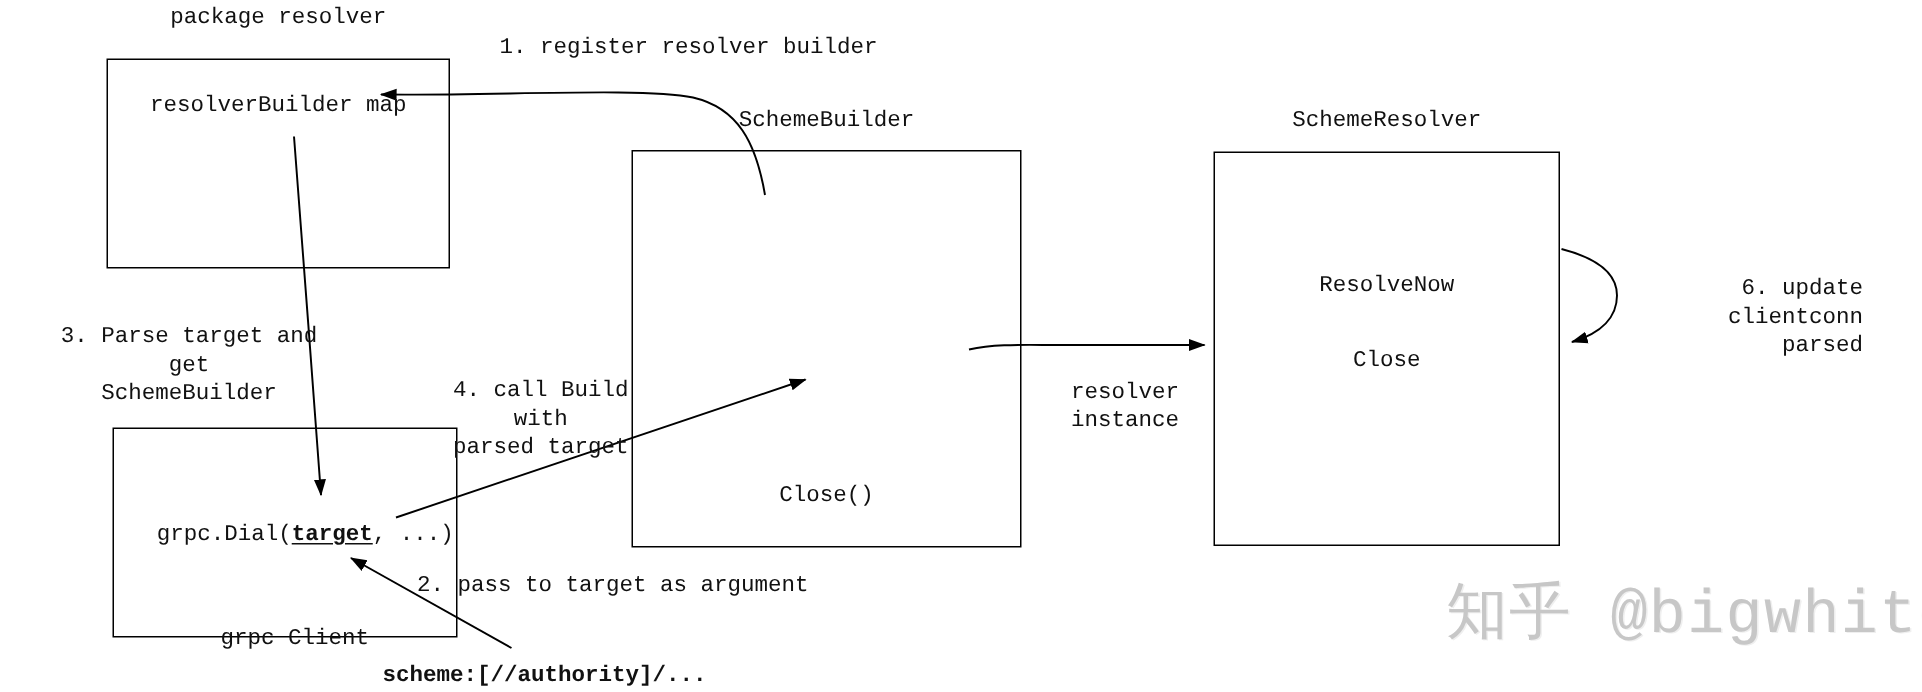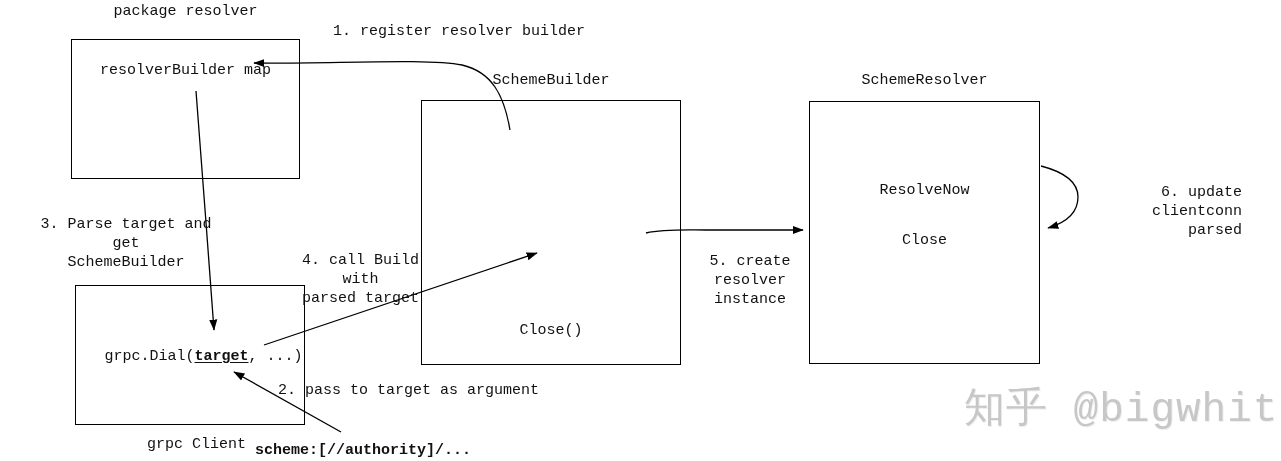--- a/index.html
+++ b/index.html
@@ -85,37 +85,36 @@
   <div class="lbl-c" style="left:421px; top:321px; width:260px;">Close()</div>
 
   <div class="lbl-c" style="left:809px; top:71px; width:231px;">SchemeResolver</div>
   <div class="lbl-c" style="left:809px; top:181px; width:231px;">ResolveNow</div>
   <div class="lbl-c" style="left:809px; top:231px; width:231px;">Close</div>
 
   <div class="lbl-c" style="left:75px; top:347px; width:257px;">
     <span>grpc.Dial(</span><span class="target-arg">target</span><span>, ...)</span>
   </div>
 
-  <div class="lbl" style="left:147px; top:416px;margin-top:19px;">grpc Client</div>
+  <div class="lbl" style="left:147px; top:416px;">grpc Client</div>
   <div class="lbl bold" style="left:255px; top:441px;">scheme:[//authority]/...</div>
 
   <div class="lbl" style="left:333px; top:22px;">1. register resolver builder</div>
 
   <div class="lbl-c" style="left:30px; top:215px; width:192px;">
     <div>3. Parse target and get</div>
     <div>SchemeBuilder</div>
   </div>
 
   <div class="lbl-c" style="left:293px; top:251px; width:135px;">
     <div>4. call Build with</div>
     <div>parsed target</div>
   </div>
 
   <div class="lbl-c" style="left:686px; top:252px; width:128px;">
-    <div>5. create</div>
     <div>resolver instance</div>
   </div>
 
   <div class="lbl-c" style="left:1082px; top:183px; width:160px;text-align:right;">
     <div>6. update clientconn</div>
     <div>parsed</div>
   </div>
 
   <div class="lbl" style="left:278px; top:381px;">2. pass to target as argument</div>
 

